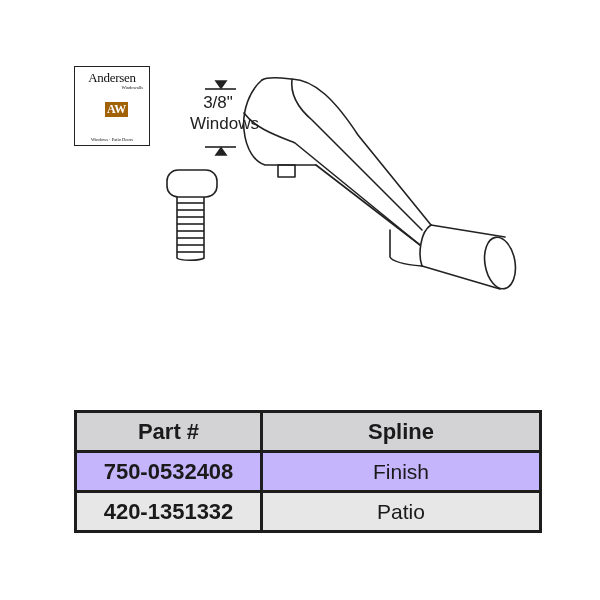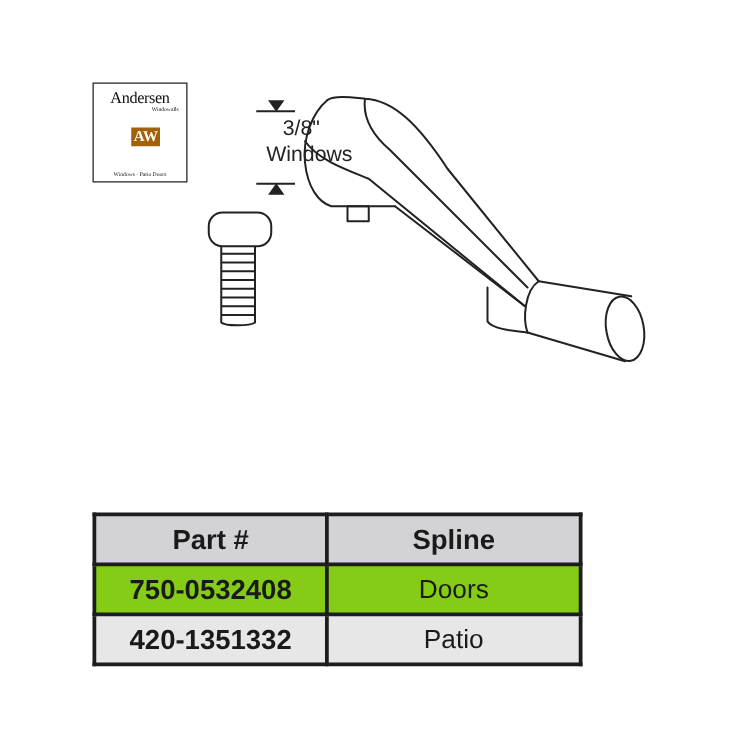--- a/index.html
+++ b/index.html
@@ -1,28 +1,28 @@
 <!DOCTYPE html>
 <html><head>
 <meta charset="utf-8">
 <style>
   html, body { margin:0; padding:0; background:#ffffff; }
   body { width:600px; height:600px; position:relative; overflow:hidden; font-family:"Liberation Sans", sans-serif; }
-  .abs { position:absolute;padding-left:23px; }
+  .abs { position:absolute; }
   #drawing { position:absolute; left:0; top:0; width:600px; height:600px; }
   .logo { left:74px; top:66px; width:76px; height:80px; border:1.5px solid #222; box-sizing:border-box; background:#fff; }
   .logo-name { position:absolute; left:0; width:100%; top:3px; text-align:center; font-family:"Liberation Serif", serif; font-size:13px; color:#111; letter-spacing:-0.3px; }
   .logo-sub { position:absolute; right:6px; top:18px; font-family:"Liberation Serif", serif; font-size:4.5px; color:#111; }
   .logo-foot { position:absolute; left:0; width:100%; bottom:3px; text-align:center; font-family:"Liberation Serif", serif; font-size:4.5px; color:#111; }
   .logo-aw { position:absolute; left:30px; top:35px; font-family:"Liberation Serif", serif; font-size:12px; font-weight:bold; color:#111; }
   .spline-label { left:190px; top:92px; width:56px; text-align:center; font-size:17px; line-height:21px; color:#222; }
-  table.parts { position:absolute; left:74px; top:410px; width:392px; height:122px; border-collapse:collapse; border:3.5px solid #1d1d1d; }
+  table.parts { position:absolute; left:74px; top:410px; width:468px; height:122px; border-collapse:collapse; border:3.5px solid #1d1d1d; }
   table.parts td, table.parts th { border:3px solid #1d1d1d; text-align:center; padding:0; height:37px; }
   table.parts th { background:#d3d3d5; font-size:22px; font-weight:bold; color:#1a1a1a; }
-  table.parts tr.r0 td { background:#84cc16; }
+  table.parts tr.r0 td { background:#c4b5fd; }
   table.parts tr.r1 td { background:#e7e7e7; }
   td.part { font-size:22px; font-weight:bold; color:#1a1a1a; width:183px; }
   td.finish { font-size:21px; color:#1a1a1a; }
 </style>
 </head>
 <body>
 
 <svg id="drawing" viewBox="0 0 600 600" xmlns="http://www.w3.org/2000/svg">
 
   <g stroke="#222" stroke-width="1.6" fill="#222">
@@ -83,20 +83,20 @@
 </div>
 
 <table class="parts">
   <tbody>
       <tr>
     <th>Part #</th>
     <th>Spline</th>
   </tr>
   <tr class="r0">
     <td class="part">750-0532408</td>
-    <td class="finish">Doors</td>
+    <td class="finish">Finish</td>
   </tr>
   <tr class="r1">
     <td class="part">420-1351332</td>
     <td class="finish">Patio</td>
   </tr>
 </tbody>
   </table>
 
 </body></html>

